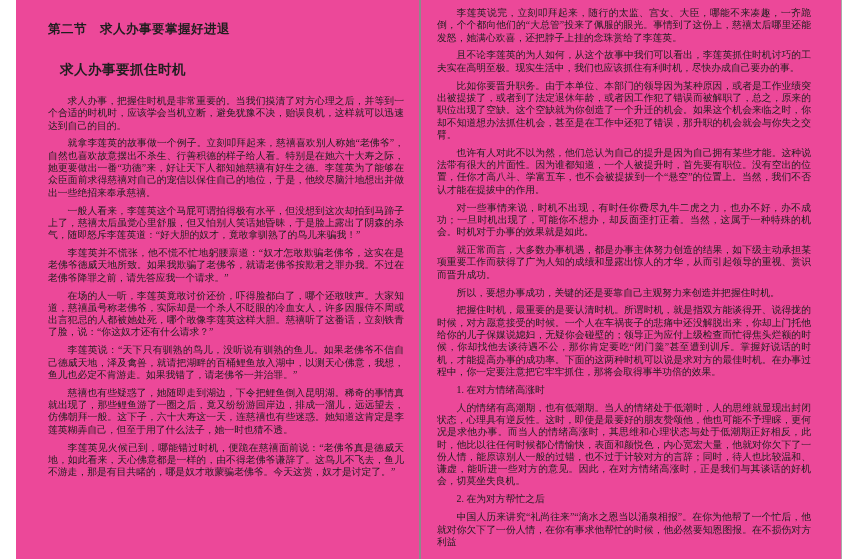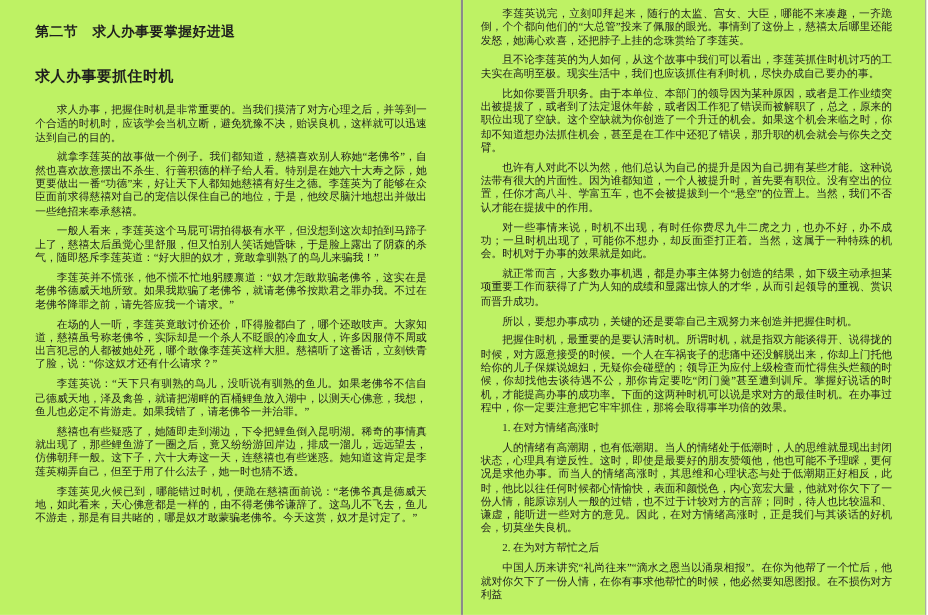--- a/index.html
+++ b/index.html
@@ -15,24 +15,24 @@
     overflow: hidden;
     font-family: "Liberation Serif", "DejaVu Serif", serif;
     color: #1e1e1e;
   }
   .page {
     position: absolute;
     top: 0;
     height: 559px;
     box-sizing: border-box;
     overflow: hidden;
-    background: #bef264;
+    background: #ec4899;
   }
   .page-left {
-    left: 0;
+    left: 16px;
     width: 419px;
     padding: 22px 31px 0 32px;
   }
   .page-right {
     left: 421px;
     width: 421px;
     padding: 7px 31px 0 16px;
   }
   .divider {
     position: absolute;
@@ -54,42 +54,42 @@
     font-size: 12.5px;
     line-height: 15px;
     font-weight: bold;
     margin: 0;
     letter-spacing: 0.5px;
   }
   h2.subsection-heading {
     font-size: 13.5px;
     line-height: 16px;
     font-weight: bold;
-    margin: 25px 0 17px 0;
+    margin: 25px 0 17px 12px;
     letter-spacing: 0.5px;
   }
   p.para {
     font-size: 9.8px;
     line-height: 12.3px;
     margin: 0 0 5.6px 0;
     text-align: justify;
     text-indent: 2em;
     word-break: break-all;
   }
 </style>
 </head>
 <body>
 
 <div class="spread">
 
   <div class="page page-left">
     <h1 class="section-heading">第二节　求人办事要掌握好进退</h1>
     <h2 class="subsection-heading">求人办事要抓住时机</h2>
     <p class="para">求人办事，把握住时机是非常重要的。当我们摸清了对方心理之后，并等到一个合适的时机时，应该学会当机立断，避免犹豫不决，贻误良机，这样就可以迅速达到自己的目的。</p>
-    <p class="para">就拿李莲英的故事做一个例子。我们都知道，慈禧喜欢别人称她“老佛爷”，自然也喜欢故意摆出不杀生、行善积德的样子给人看。特别是在她六十大寿之际，她更要做出一番“功德”来，好让天下人都知她慈禧有好生之德。李莲英为了能够在众臣面前求得慈禧对自己的宠信以保住自己的地位，于是，他绞尽脑汁地想出并做出一些绝招来奉承慈禧。</p>
+    <p class="para">就拿李莲英的故事做一个例子。立刻叩拜起来，慈禧喜欢别人称她“老佛爷”，自然也喜欢故意摆出不杀生、行善积德的样子给人看。特别是在她六十大寿之际，她更要做出一番“功德”来，好让天下人都知她慈禧有好生之德。李莲英为了能够在众臣面前求得慈禧对自己的宠信以保住自己的地位，于是，他绞尽脑汁地想出并做出一些绝招来奉承慈禧。</p>
     <p class="para">一般人看来，李莲英这个马屁可谓拍得极有水平，但没想到这次却拍到马蹄子上了，慈禧太后虽觉心里舒服，但又怕别人笑话她昏昧，于是脸上露出了阴森的杀气，随即怒斥李莲英道：“好大胆的奴才，竟敢拿驯熟了的鸟儿来骗我！”</p>
     <p class="para">李莲英并不慌张，他不慌不忙地躬腰禀道：“奴才怎敢欺骗老佛爷，这实在是老佛爷德威天地所致。如果我欺骗了老佛爷，就请老佛爷按欺君之罪办我。不过在老佛爷降罪之前，请先答应我一个请求。”</p>
     <p class="para">在场的人一听，李莲英竟敢讨价还价，吓得脸都白了，哪个还敢吱声。大家知道，慈禧虽号称老佛爷，实际却是一个杀人不眨眼的冷血女人，许多因服侍不周或出言犯忌的人都被她处死，哪个敢像李莲英这样大胆。慈禧听了这番话，立刻铁青了脸，说：“你这奴才还有什么请求？”</p>
     <p class="para">李莲英说：“天下只有驯熟的鸟儿，没听说有驯熟的鱼儿。如果老佛爷不信自己德威天地，泽及禽兽，就请把湖畔的百桶鲤鱼放入湖中，以测天心佛意，我想，鱼儿也必定不肯游走。如果我错了，请老佛爷一并治罪。”</p>
     <p class="para">慈禧也有些疑惑了，她随即走到湖边，下令把鲤鱼倒入昆明湖。稀奇的事情真就出现了，那些鲤鱼游了一圈之后，竟又纷纷游回岸边，排成一溜儿，远远望去，仿佛朝拜一般。这下子，六十大寿这一天，连慈禧也有些迷惑。她知道这肯定是李莲英糊弄自己，但至于用了什么法子，她一时也猜不透。</p>
     <p class="para">李莲英见火候已到，哪能错过时机，便跪在慈禧面前说：“老佛爷真是德威天地，如此看来，天心佛意都是一样的，由不得老佛爷谦辞了。这鸟儿不飞去，鱼儿不游走，那是有目共睹的，哪是奴才敢蒙骗老佛爷。今天这赏，奴才是讨定了。”</p>
   </div>
 
   <div class="divider"></div>
 

